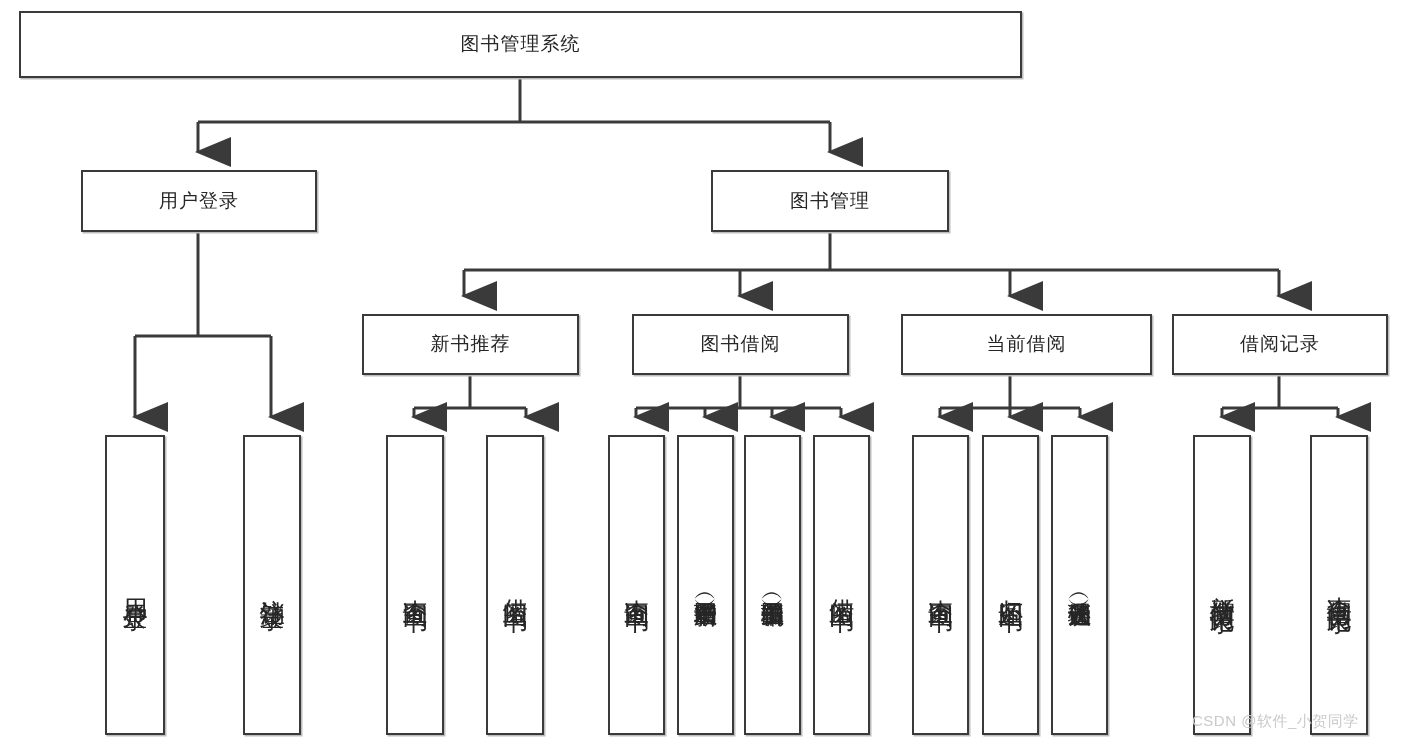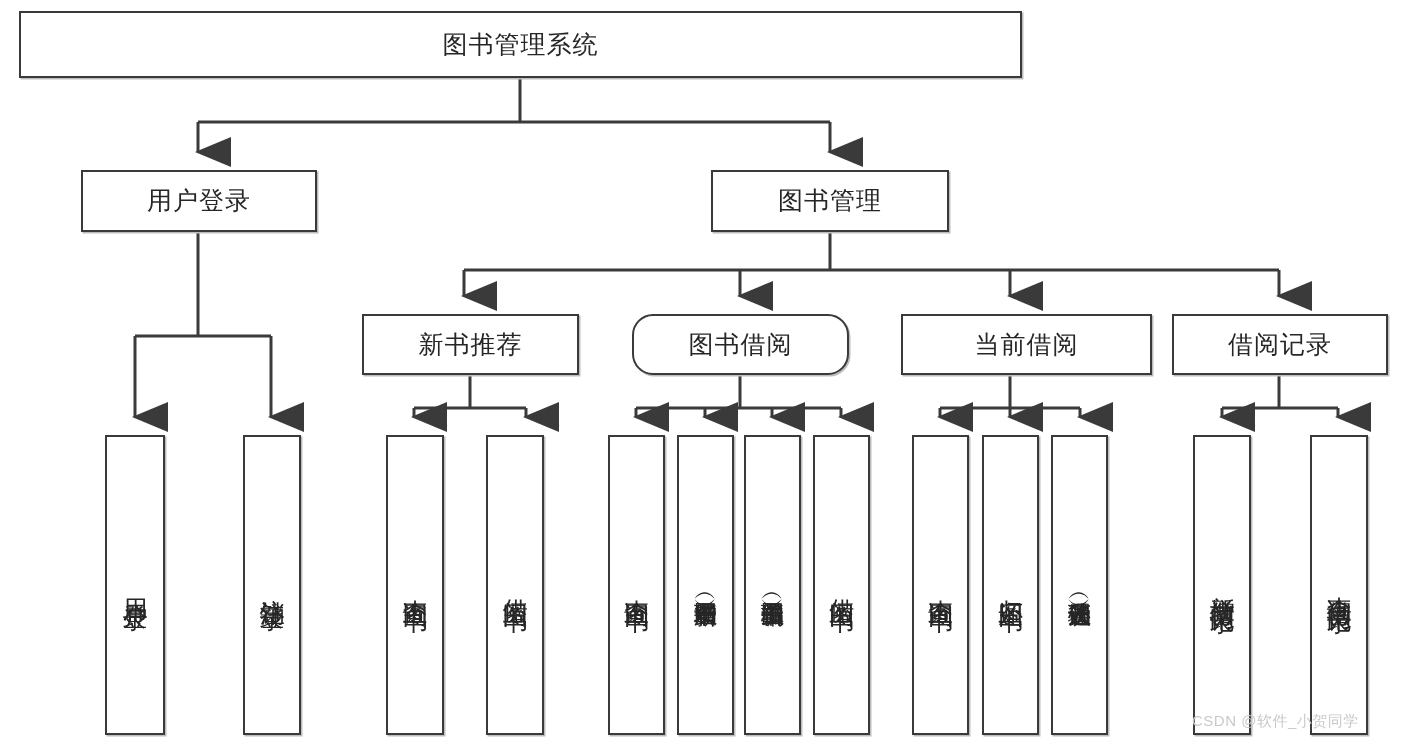--- a/index.html
+++ b/index.html
@@ -32,21 +32,21 @@
     background: #ffffff;
     border: 2px solid #3a3a3a;
     box-shadow: 1.5px 1.5px 0 0 #bdbdbd;
     display: flex;
     align-items: center;
     justify-content: center;
     color: #262626;
     line-height: 1.18;
   }
   .node.horiz {
-    font-size: 25px;
+    font-size: 19px;
     letter-spacing: 1px;
   }
   .node.vert {
     writing-mode: vertical-rl;
     text-orientation: upright;
     font-size: 25px;
     letter-spacing: 3px;
     padding: 4px 0;
     white-space: nowrap;
   }
@@ -129,21 +129,21 @@
   <div class="node horiz" style="left:81px; top:170px; width:236px; height:62px;">
     <span>用户登录</span>
   </div>
   <div class="node horiz" style="left:362px; top:314px; width:217px; height:61px;">
     <span>新书推荐</span>
   </div>
 
   <div class="node horiz" style="left:711px; top:170px; width:238px; height:62px;">
     <span>图书管理</span>
   </div>
-  <div class="node horiz" style="left:632px; top:314px; width:217px; height:61px;border-radius:21px;">
+  <div class="node horiz" style="left:632px; top:314px; width:217px; height:61px;">
     <span>图书借阅</span>
   </div>
   <div class="node horiz" style="left:901px; top:314px; width:251px; height:61px;">
     <span>当前借阅</span>
   </div>
   <div class="node horiz" style="left:1172px; top:314px; width:216px; height:61px;">
     <span>借阅记录</span>
   </div>
 
   <div class="node vert" style="left:105px; top:435px; width:60px; height:300px;">

